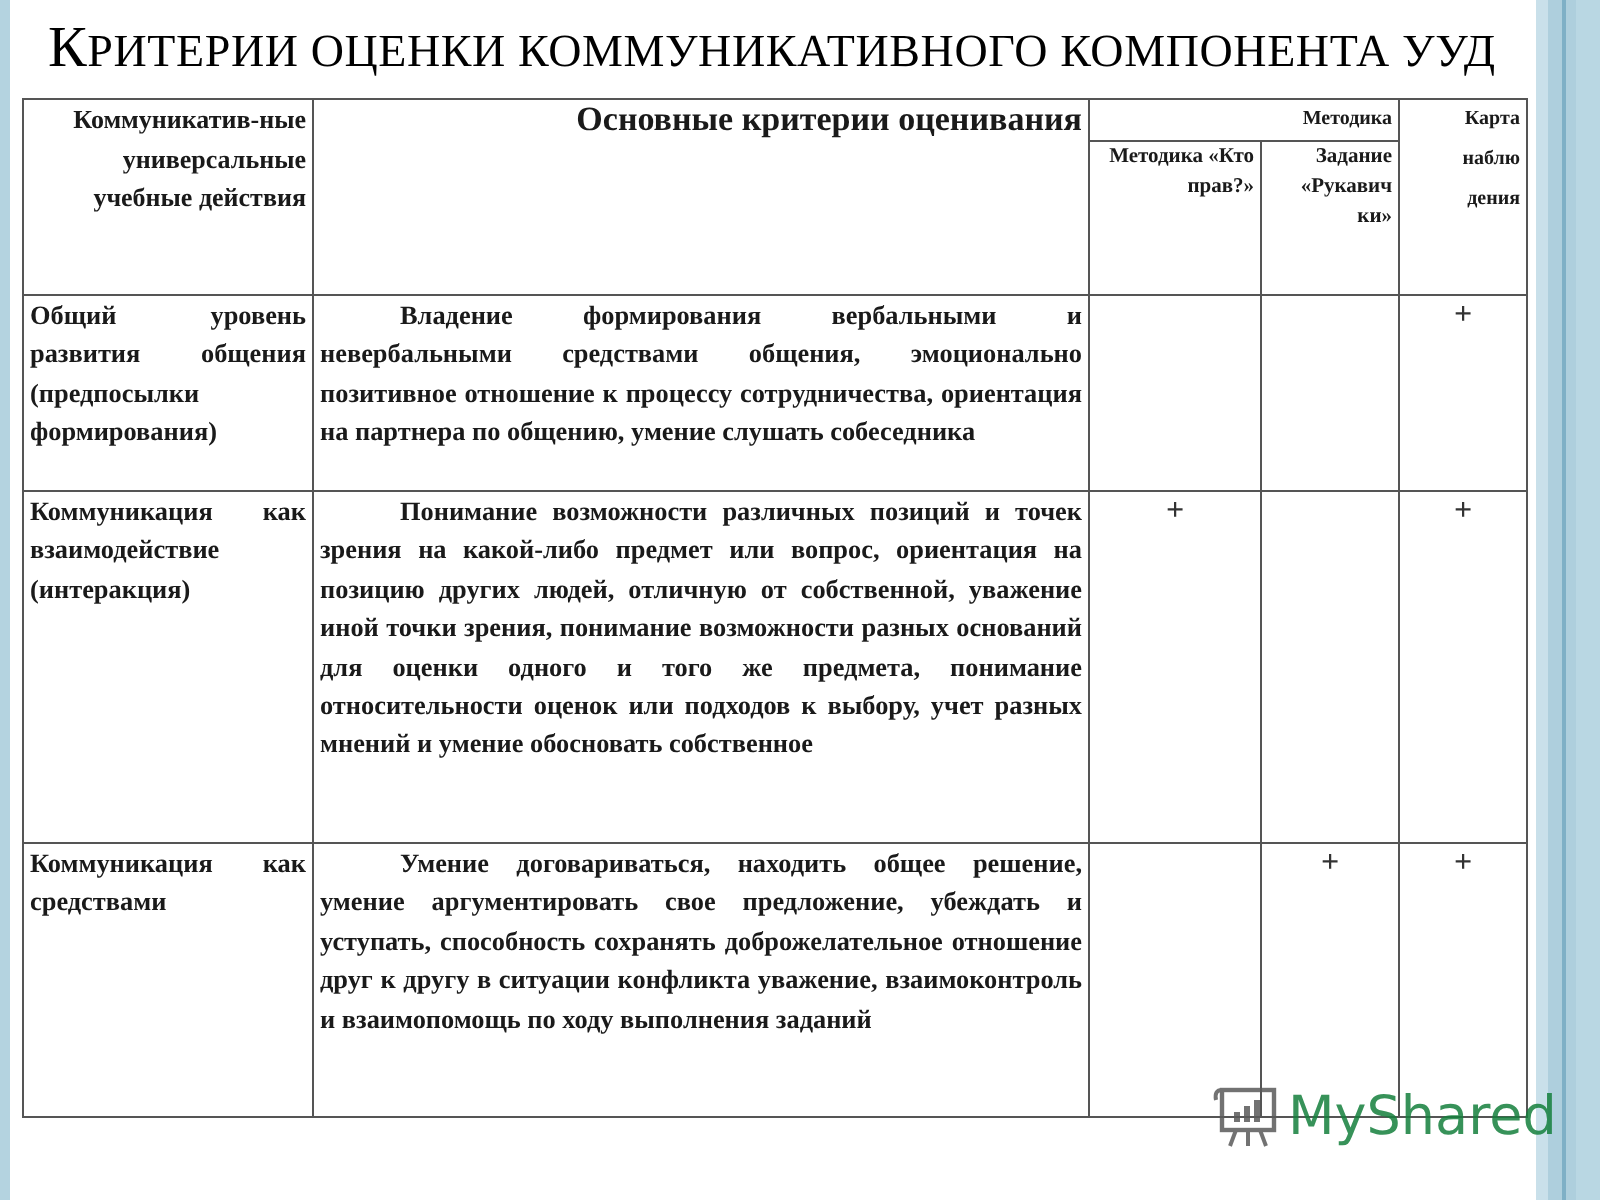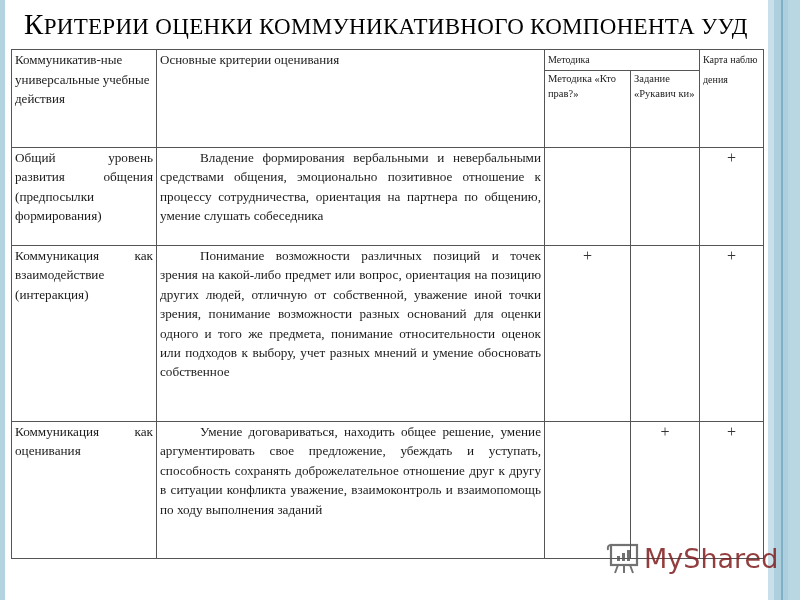--- a/index.html
+++ b/index.html
@@ -26,36 +26,36 @@
       font-size: 23px; letter-spacing: 0.3px; color: #000000;
       white-space: nowrap;
     }
     .slide-title .cap { font-size: 29px; }
     table.criteria {
       position: absolute; left: 11px; top: 49px; width: 752px;
       border-collapse: collapse; table-layout: fixed;
       font-size: 13.2px; line-height: 19.4px;
     }
     table.criteria td, table.criteria th {
-      border: 1.5px solid #555; vertical-align: top; padding: 0 3px;
+      border: 1.5px solid #555; vertical-align: top; padding: 0 3px; font-weight: bold;
     }
-    table.criteria th { font-weight: normal; text-align: left; }
+    table.criteria th { font-weight: bold; text-align: right; }
     th.h-uud { font-size: 13px; line-height: 19.5px; padding-top: 2px; }
-    th.h-crit { font-size: 13px; padding-top: 2px; }
+    th.h-crit { font-size: 17px; padding-top: 2px; }
     th.h-method { font-size: 10px; height: 20px; padding-top: 2px; }
     th.h-sub { font-size: 10.5px; line-height: 15px; vertical-align: middle; font-weight: bold; margin-left: 24px; }
     th.h-map { font-size: 10px; line-height: 20px; vertical-align: middle; }
     td.uud { text-align: justify; text-align-last: left; }
     td.crit { text-align: justify; text-indent: 40px; }
     td.mark { text-align: center; vertical-align: middle; font-size: 16px; color: #333; }
     .watermark {
       position: absolute; left: 606px; top: 540px; height: 36px;
       display: flex; align-items: center; gap: 4px;
       font-family: "DejaVu Sans", "Liberation Sans", sans-serif;
-      font-size: 27px; color: #7f1d1d; opacity: 0.85;
+      font-size: 27px; color: #15803d; opacity: 0.85;
     }
     .watermark svg { display: block; }
   </style>
 </head>
 <body>
 
 <div class="left-edge"></div>
 <div class="right-band">
   <div class="stripe1"></div>
   <div class="stripe2"></div>
@@ -91,21 +91,21 @@
     <td class="mark">+</td>
   </tr>
   <tr>
     <td class="uud" style="height:175px">Коммуникация как взаимодействие (интеракция)</td>
     <td class="crit">Понимание возможности различных позиций и точек зрения на какой-либо предмет или вопрос, ориентация на позицию других людей, отличную от собственной, уважение иной точки зрения, понимание возможности разных оснований для оценки одного и того же предмета, понимание относительности оценок или подходов к выбору, учет разных мнений и умение обосновать собственное</td>
     <td class="mark">+</td>
     <td class="mark"></td>
     <td class="mark">+</td>
   </tr>
   <tr>
-    <td class="uud" style="height:136px">Коммуникация как оценивания</td>
+    <td class="uud" style="height:136px">Коммуникация как средствами</td>
     <td class="crit">Умение договариваться, находить общее решение, умение аргументировать свое предложение, убеждать и уступать, способность сохранять доброжелательное отношение друг к другу в ситуации конфликта уважение, взаимоконтроль и взаимопомощь по ходу выполнения заданий</td>
     <td class="mark"></td>
     <td class="mark">+</td>
     <td class="mark">+</td>
   </tr>
 </tbody>
   </table>
 
 <div class="watermark">
   <span>

